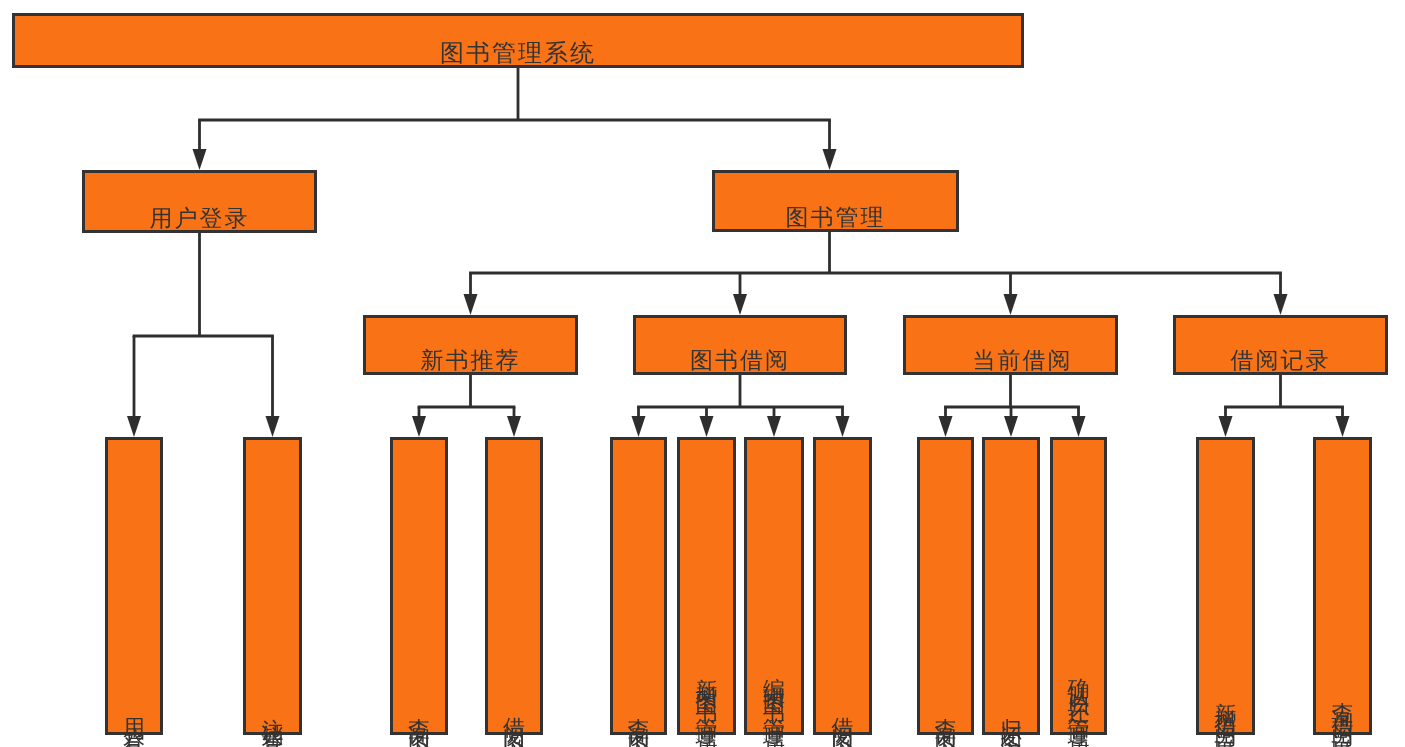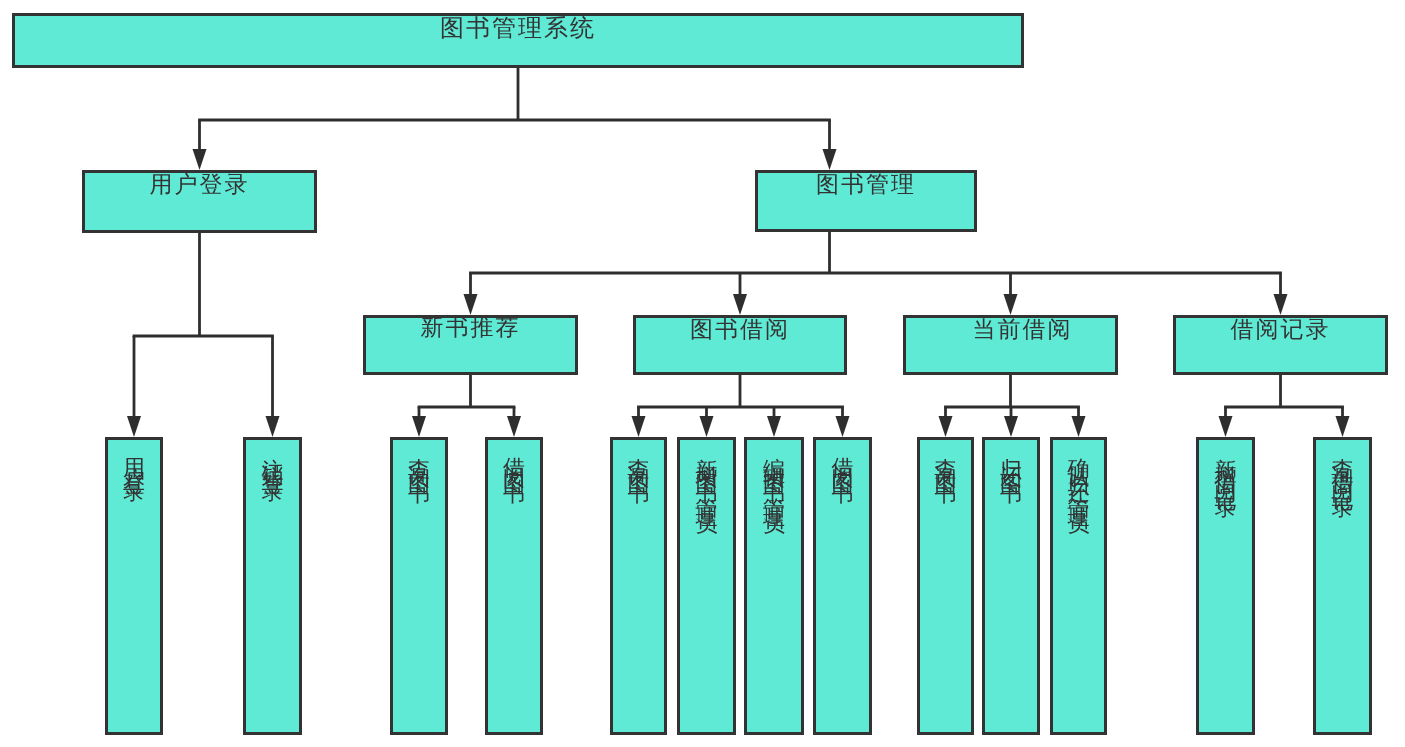--- a/index.html
+++ b/index.html
@@ -16,23 +16,23 @@
   }
   .canvas svg.edges {
     position: absolute;
     left: 0; top: 0;
     width: 1405px; height: 747px;
   }
   .node {
     position: absolute;
     box-sizing: border-box;
     border: 3px solid var(--border, #333333);
-    background: #5eead4;
+    background: #f97316;
     display: flex;
-    align-items: flex-start;
+    align-items: flex-end;
     justify-content: center;
     color: var(--text, #333333);
     z-index: 2;
   }
   .node .lbl {
     font-size: 23px;
     letter-spacing: 2px;
     white-space: nowrap;
     line-height: 1;
   }
@@ -128,24 +128,24 @@
         <polygon points="1335.5,416 1349.5,416 1342.5,437" fill="#2e2e2e"></polygon>
       </g>
     </svg>
   <div id="nodes-layer">
       <div class="node root" style="left: 12px; top: 13px; width: 1012px; height: 55px;">
         <span class="lbl">图书管理系统</span>
       </div>
       <div class="node" style="left: 82px; top: 170px; width: 235px; height: 63px;">
         <span class="lbl">用户登录</span>
       </div>
-      <div class="node" style="left: 712px; top: 170px; width: 222px; height: 62px; margin-left: 43px;">
+      <div class="node" style="left: 712px; top: 170px; width: 247px; height: 62px;">
         <span class="lbl">图书管理</span>
       </div>
-      <div class="node" style="left: 363px; top: 315px; width: 215px; height: 60px; font-family: Liberation Mono, monospace;">
+      <div class="node" style="left: 363px; top: 315px; width: 215px; height: 60px;">
         <span class="lbl">新书推荐</span>
       </div>
       <div class="node" style="left: 633px; top: 315px; width: 214px; height: 60px;">
         <span class="lbl">图书借阅</span>
       </div>
       <div class="node" style="left: 903px; top: 315px; width: 215px; height: 60px; padding-left: 24px;">
         <span class="lbl">当前借阅</span>
       </div>
       <div class="node" style="left: 1173px; top: 315px; width: 215px; height: 60px;">
         <span class="lbl">借阅记录</span>

